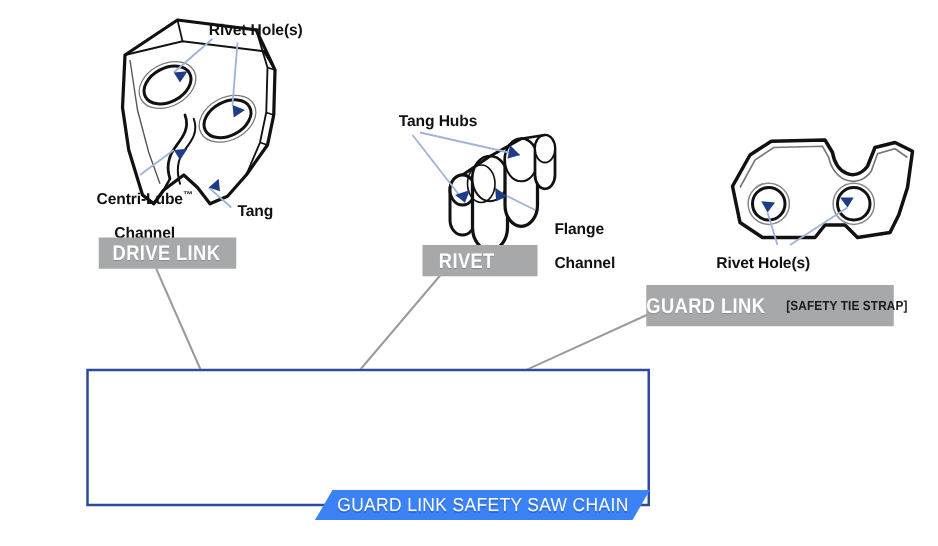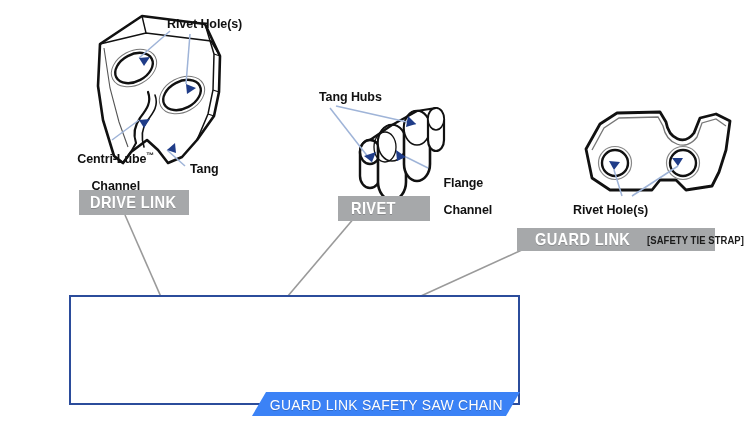--- a/index.html
+++ b/index.html
@@ -303,21 +303,21 @@
   <div class="lbl" style="left:573px;top:204px;">Rivet Hole(s)</div>
 
   <div class="banner" style="left:79px;top:190px;width:110px;height:25px;padding-left:11px;">
     <span class="big">DRIVE LINK</span>
   </div>
 
   <div class="banner" style="left:338px;top:196px;width:92px;height:25px;padding-left:13px;">
     <span class="big">RIVET</span>
   </div>
 
-  <div class="banner" style="left:517px;top:228px;width:198px;height:23px;padding-left:18px;">
+  <div class="banner" style="left:517px;top:228px;width:198px;height:33px;padding-left:0;">
     <span class="big">GUARD LINK</span>
     <span class="sub">[SAFETY TIE STRAP]</span>
   </div>
 
   <div class="photo-frame" style="left:69px;top:295px;width:451px;height:110px;"></div>
 
   <div class="cap-banner" style="left:252px;top:392px;width:268px;height:24px;">
     <span>GUARD LINK SAFETY SAW CHAIN</span>
   </div>
 

